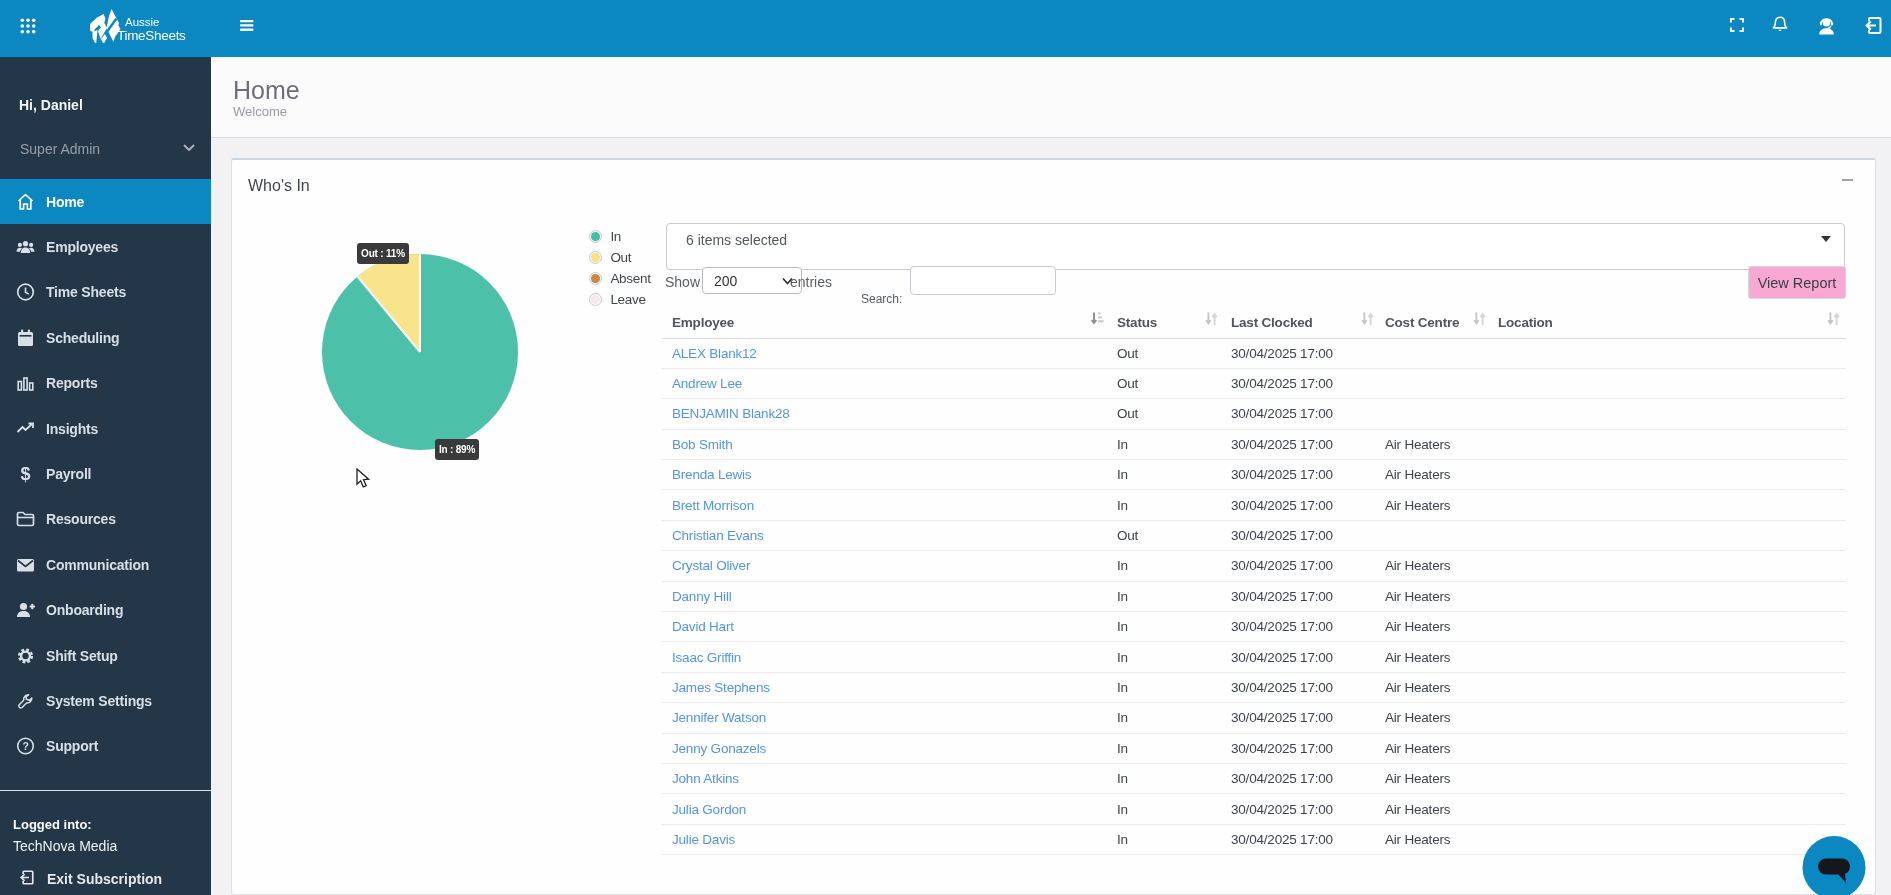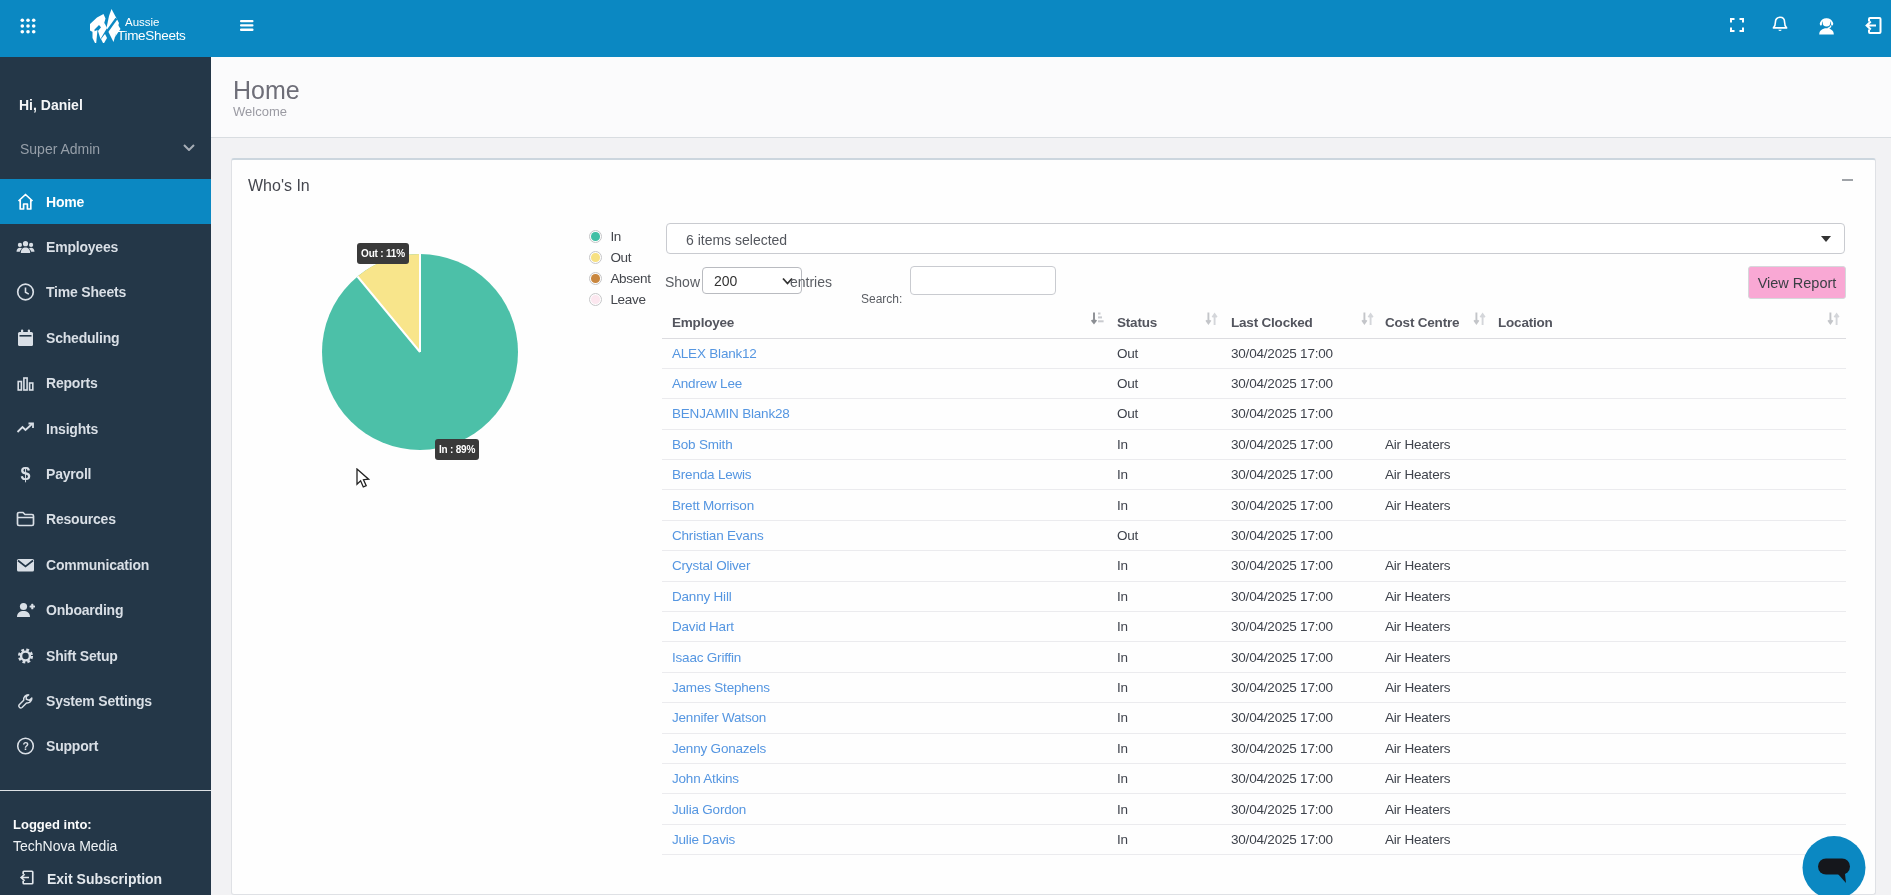--- a/index.html
+++ b/index.html
@@ -64,21 +64,21 @@
       <div class="t">Leave</div>
     </div>
 
   <div class="tip" style="left:125px;top:83px;width:52px;height:21px;">Out&nbsp;:&nbsp;11%</div>
   <div class="tip" style="left:203px;top:279px;width:44px;height:21px;">In&nbsp;:&nbsp;89%</div>
 
   <svg class="abs" style="left:124px;top:308px;" width="14" height="21" viewBox="0 0 14 21">
     <path d="M1 1 L1 16.2 L4.6 12.8 L7.3 19 L10.2 17.7 L7.5 11.7 L12.6 11.2 Z" fill="#ffffff" stroke="#222" stroke-width="1.3"></path>
   </svg>
 
-  <div class="abs" style="left:434px;top:63px;width:1179px;height:31px;background:#fff;border:1px solid #c9cbd0;border-radius:4px;">
+  <div class="abs" style="left:434px;top:63px;width:1179px;height:47px;background:#fff;border:1px solid #c9cbd0;border-radius:4px;">
     <div class="abs" style="left:19px;top:8px;font-size:14px;color:#54575e;">6 items selected</div>
     <div class="abs" style="right:13px;top:12px;width:0;height:0;border-left:5px solid transparent;border-right:5px solid transparent;border-top:6px solid #333;"></div>
   </div>
   <div class="ctl-label" style="left:433px;top:114px;font-size:14px;">Show</div>
 
   <div class="abs" style="left:470px;top:107px;width:100px;height:27px;background:#fff;border:1px solid #b9bbc0;border-radius:4px;">
     <div class="abs" style="left:11px;top:5px;font-size:14px;color:#333;">200</div>
     <svg class="abs" style="right:8px;top:9px;" width="11" height="8" viewBox="0 0 11 8">
         <path d="M1 1.5 L5.5 6.5 L10 1.5" fill="none" stroke="#333" stroke-width="1.8"></path>
       </svg>

